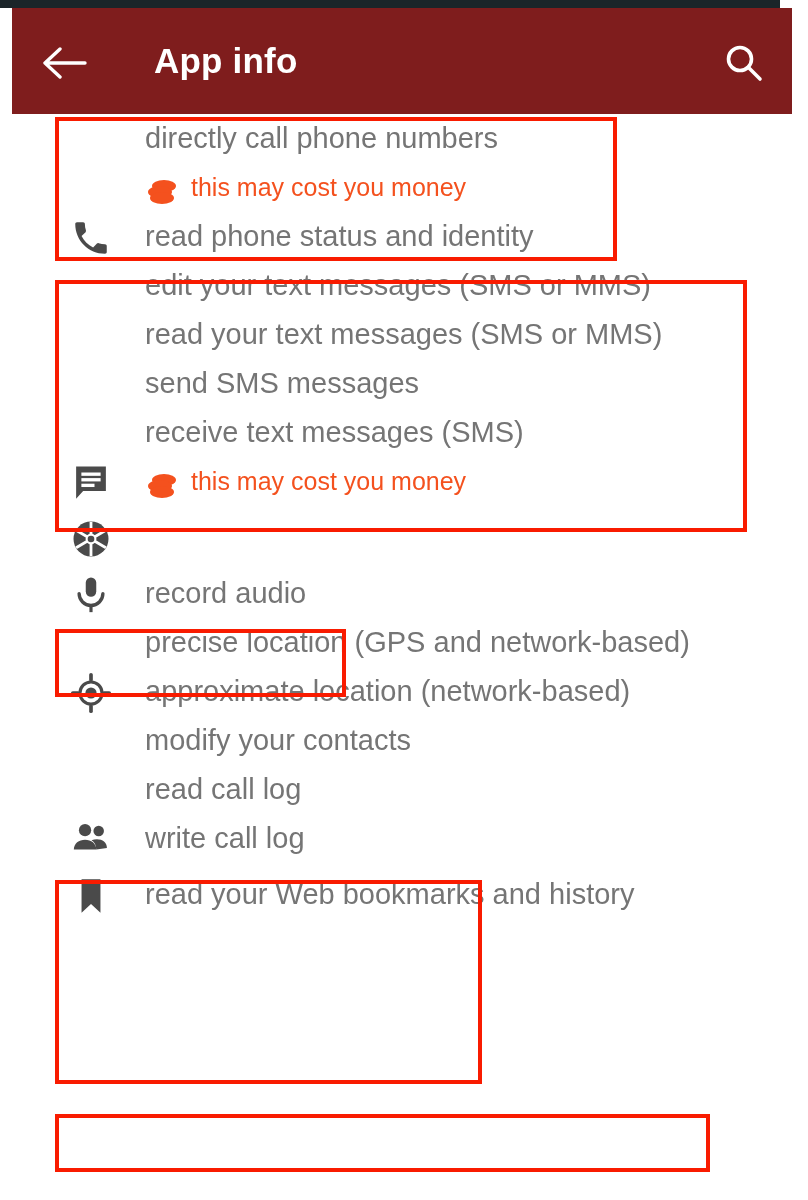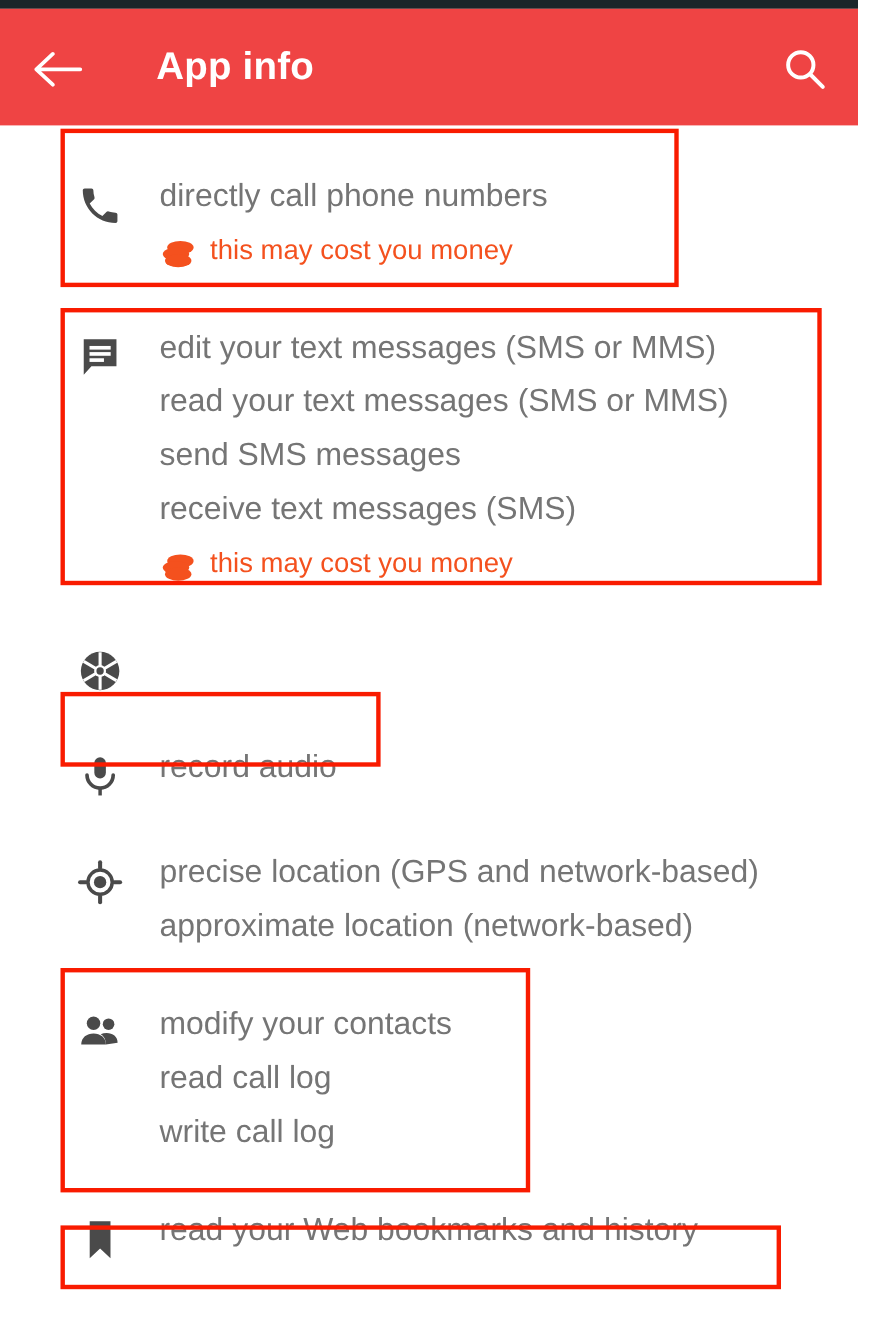--- a/index.html
+++ b/index.html
@@ -23,24 +23,24 @@
   .status-strip {
     position: absolute;
     top: 0; left: 0;
     width: 780px;
     height: 8px;
     background: #1b2529;
   }
 
   .appbar {
     position: absolute;
-    top: 8px; left: 0;
+    top: 8px; left: 12px;
     width: 780px;
     height: 106px;
-    background: #ef4444;
+    background: #7f1d1d;
   }
 
   .back-btn {
     position: absolute;
     left: 28px; top: 32px;
     width: 50px; height: 50px;
     display: flex; align-items: center; justify-content: center;
     cursor: pointer;
   }
   .search-btn {
@@ -66,23 +66,22 @@
   
   #perm-list {
     position: absolute;
     top: 114px; left: 0;
     width: 808px;
   }
 
   .perm-group {
     position: relative;
     display: flex;
-    align-items: flex-start;
+    align-items: flex-end;
     padding: 0;
-    margin-top: 40px;
   }
 
   .perm-icon-col {
     flex: 0 0 auto;
     width: 68px;
     margin-left: 57px;
     display: flex;
     justify-content: center;
     padding-top: 12px;
   }
@@ -181,20 +180,21 @@
         <div class="cost-line">
           <span class="coins-icon">
             <svg width="34" height="30" viewBox="0 0 34 30" aria-hidden="true">
               <ellipse cx="19" cy="9" rx="12" ry="6" fill="#f4511e"></ellipse>
               <ellipse cx="15" cy="15" rx="12" ry="6" fill="#f4511e"></ellipse>
               <ellipse cx="17" cy="21" rx="12" ry="6" fill="#f4511e"></ellipse>
             </svg>
           </span>
           <span>this may cost you money</span>
         </div>
+        <div class="perm-item">read phone status and identity</div>
       </div>
     </div>
 
     <div class="perm-group">
       <div class="perm-icon-col">
         <span class="glyph">
           <svg width="42" height="42" viewBox="0 0 24 24" aria-hidden="true">
             <path fill="#4a4a4a" d="M3.5 2.5h17v14h-13l-4 4.5z"></path>
             <rect x="6.5" y="6" width="11" height="1.9" fill="#ffffff"></rect>
             <rect x="6.5" y="9.2" width="11" height="1.9" fill="#ffffff"></rect>

